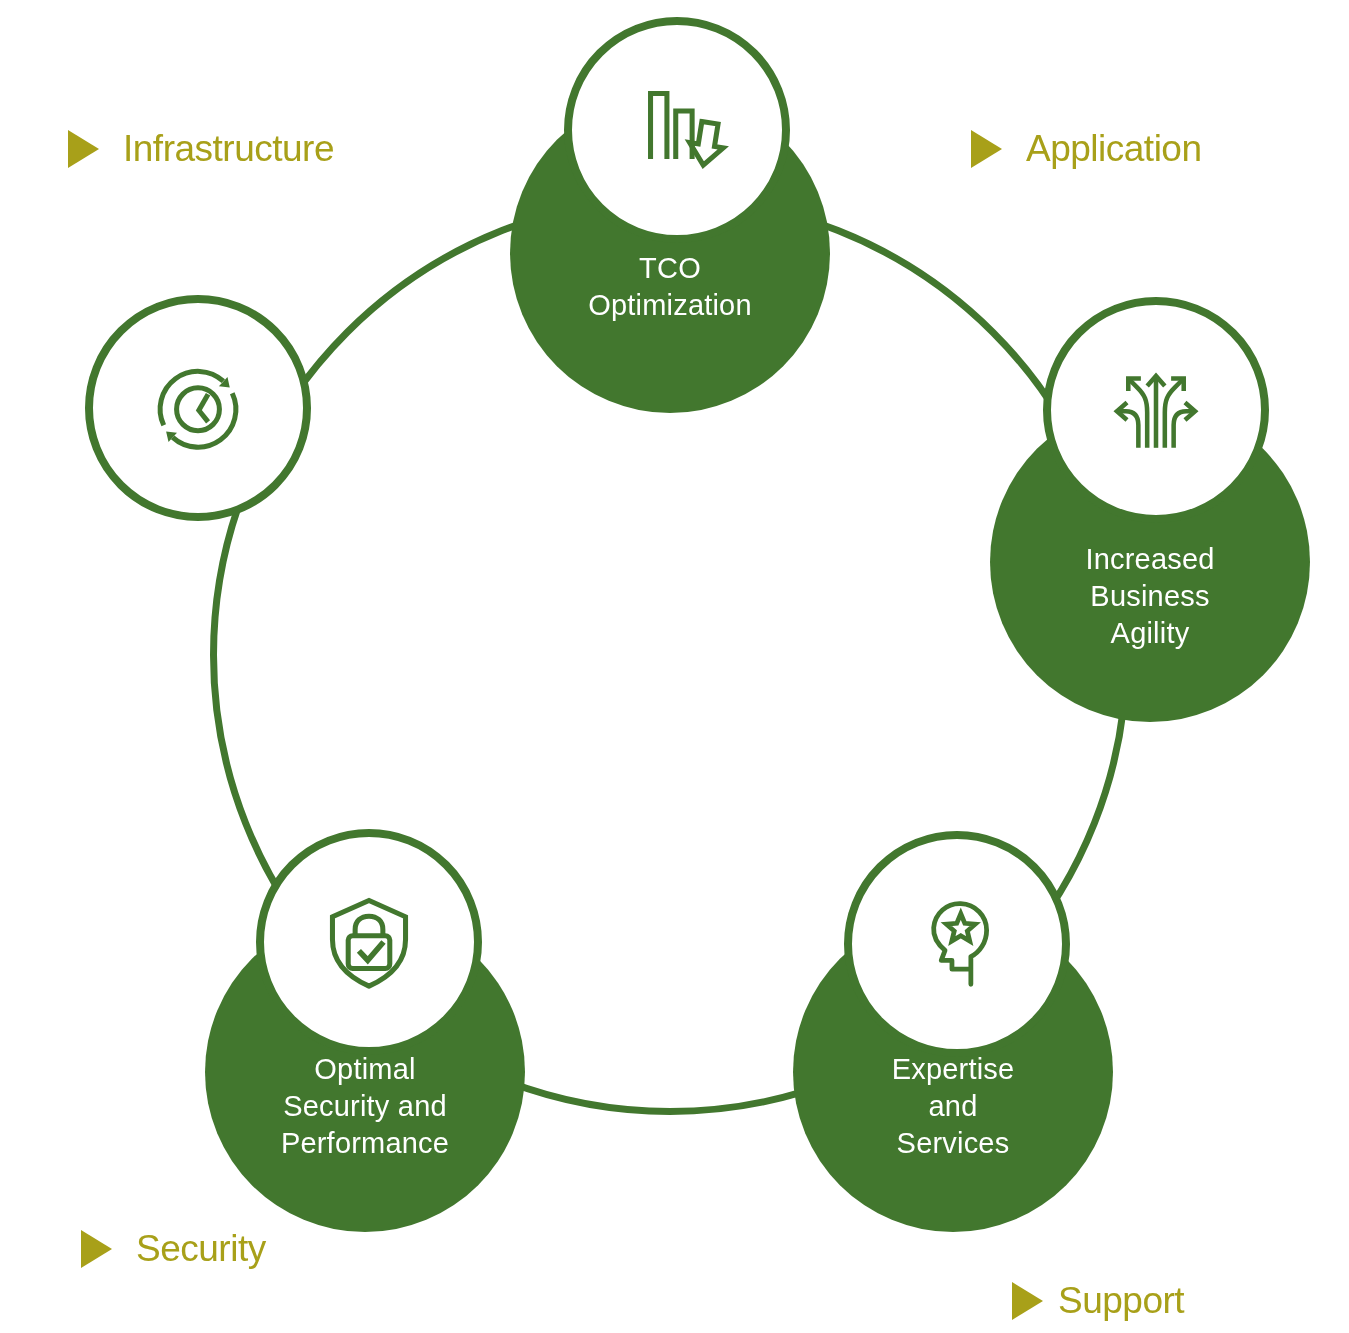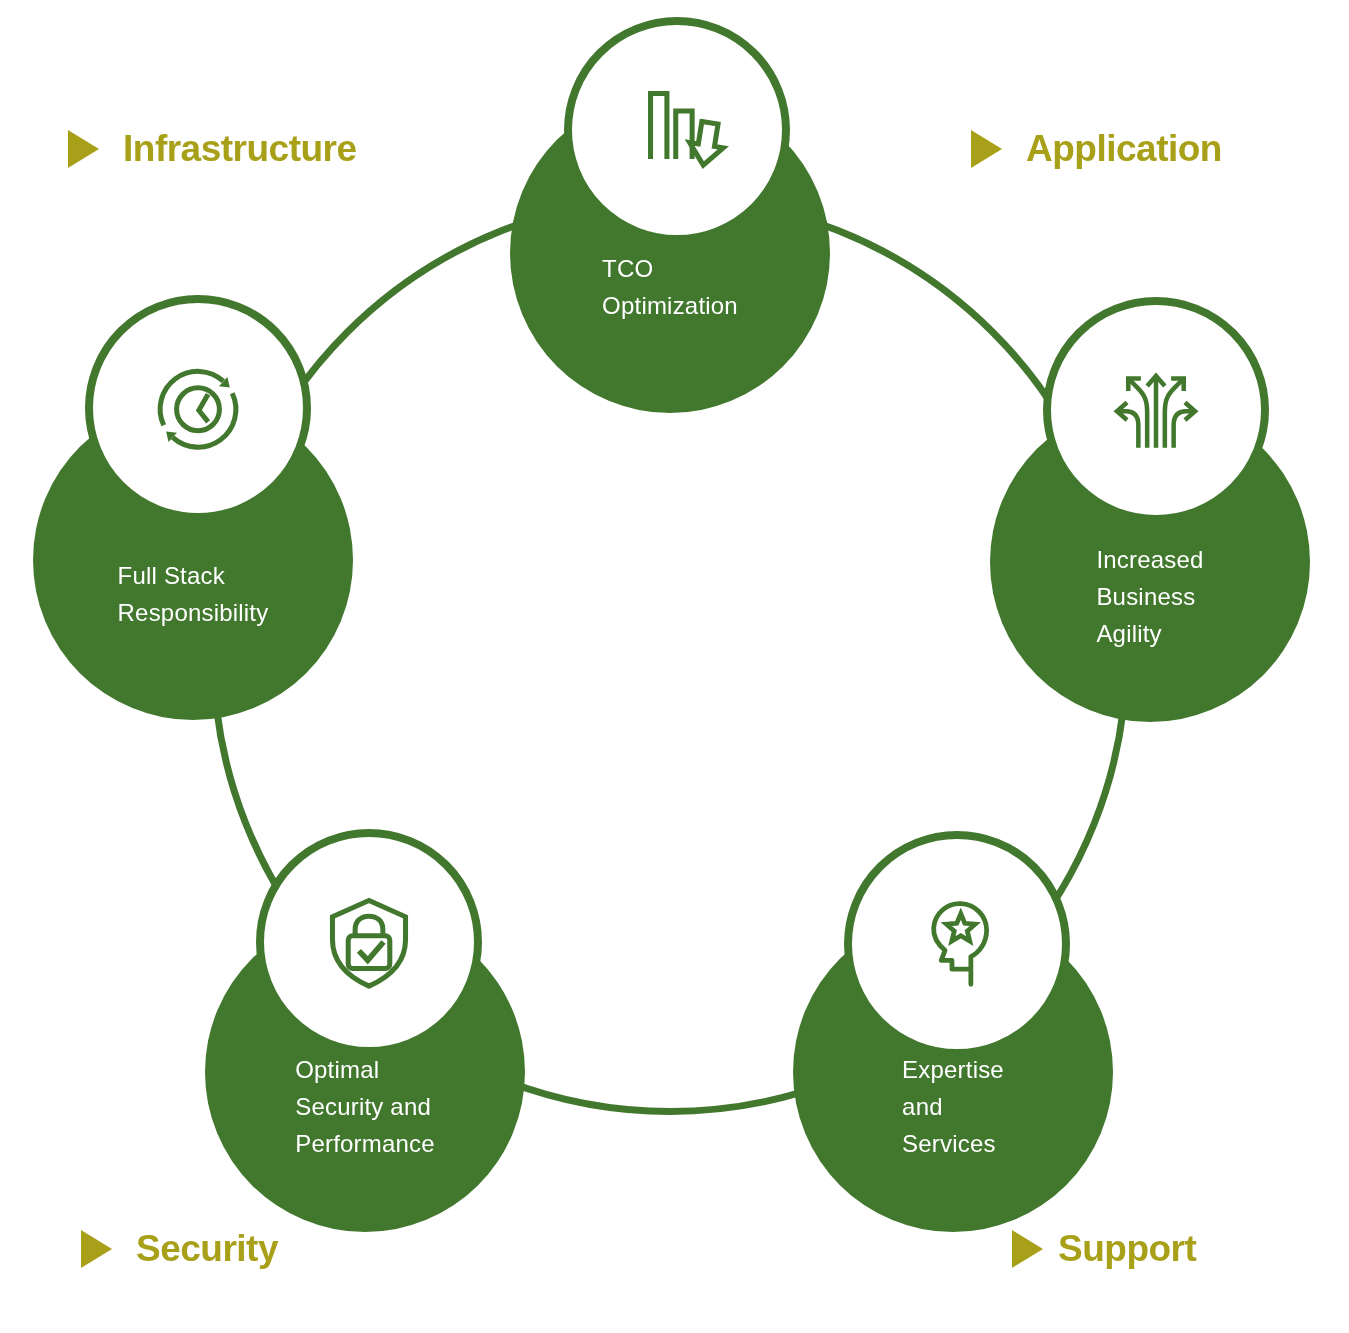--- a/index.html
+++ b/index.html
@@ -18,70 +18,66 @@
     position:absolute;left:210px;top:195px;width:920px;height:920px;
     box-sizing:border-box;border:7px solid var(--green);border-radius:50%;
   }
   
   .gcircle{
     position:absolute;width:320px;height:320px;border-radius:50%;
     background:var(--green);box-sizing:border-box;padding-top:68px;
     display:flex;align-items:center;justify-content:center;
   }
   .glabel{
-    color:var(--node_text);font-size:24px;line-height:37px;font-weight:400;
-    white-space:pre-line;letter-spacing:0.2px;
+    color:var(--node_text);font-size:29px;line-height:37px;font-weight:400;
+    text-align:center;white-space:pre-line;letter-spacing:0.2px;
   }
   
   .wcircle{
     position:absolute;width:226px;height:226px;border-radius:50%;
     background:#fff;box-sizing:border-box;border:8px solid var(--green);
     display:flex;align-items:center;justify-content:center;
   }
   .wcircle svg{width:126px;height:126px;color:var(--green);}
   .g1{left:510px;top:93px;}   .w1{left:564px;top:17px;}
   .g2{left:33px;top:400px;}   .w2{left:85px;top:295px;}
   .g3{left:990px;top:402px;}  .w3{left:1043px;top:297px;}
   .g4{left:205px;top:912px;}  .w4{left:256px;top:829px;}
   .g5{left:793px;top:912px;}  .w5{left:844px;top:831px;}
   
   .corner{position:absolute;display:flex;align-items:center;gap:24px;height:46px;}
   .tri{
     width:0;height:0;flex:0 0 auto;
     border-top:19px solid transparent;border-bottom:19px solid transparent;
     border-left:31px solid var(--olive);
   }
-  .ctext{color:var(--olive);font-weight:bold;font-size:37px;letter-spacing:-0.5px;white-space:nowrap;}
+  .ctext{color:var(--olive);font-weight:normal;font-size:37px;letter-spacing:-0.5px;white-space:nowrap;}
   .c-infra{left:68px;top:126px;}
   .c-app{left:971px;top:126px;}
   .c-sec{left:45px;top:1226px;padding-left:36px;}
-  .c-sup{left:1012px;top:1226px;gap:15px;}
+  .c-sup{left:1012px;top:1278px;gap:15px;}
   
   .logo{position:absolute;left:0;top:556px;width:1340px;text-align:center;color:var(--logo_green);}
   .logo1{font-size:103px;line-height:106px;font-weight:bold;letter-spacing:-2.5px;}
   .logo2{
     font-size:88px;line-height:92px;font-weight:400;letter-spacing:-1px;
     display:flex;align-items:baseline;justify-content:center;
   }
   .screwdriver{width:24px;height:82px;margin:0 4px;color:var(--logo_green);align-self:flex-end;position:relative;top:2px;}
 </style>
 </head>
 <body>
 
 <div class="stage">
 
   <div class="ring"></div>
 
   <div class="gcircle g1">
     <div class="glabel">TCO
 Optimization</div>
-  </div>
-  <div class="gcircle g2">
-    <div class="glabel">Full Stack
-Responsibility</div>
   </div>
   <div class="gcircle g3">
     <div class="glabel">Increased
 Business
 Agility</div>
   </div>
   <div class="gcircle g4">
     <div class="glabel">Optimal
 Security and
 Performance</div>

